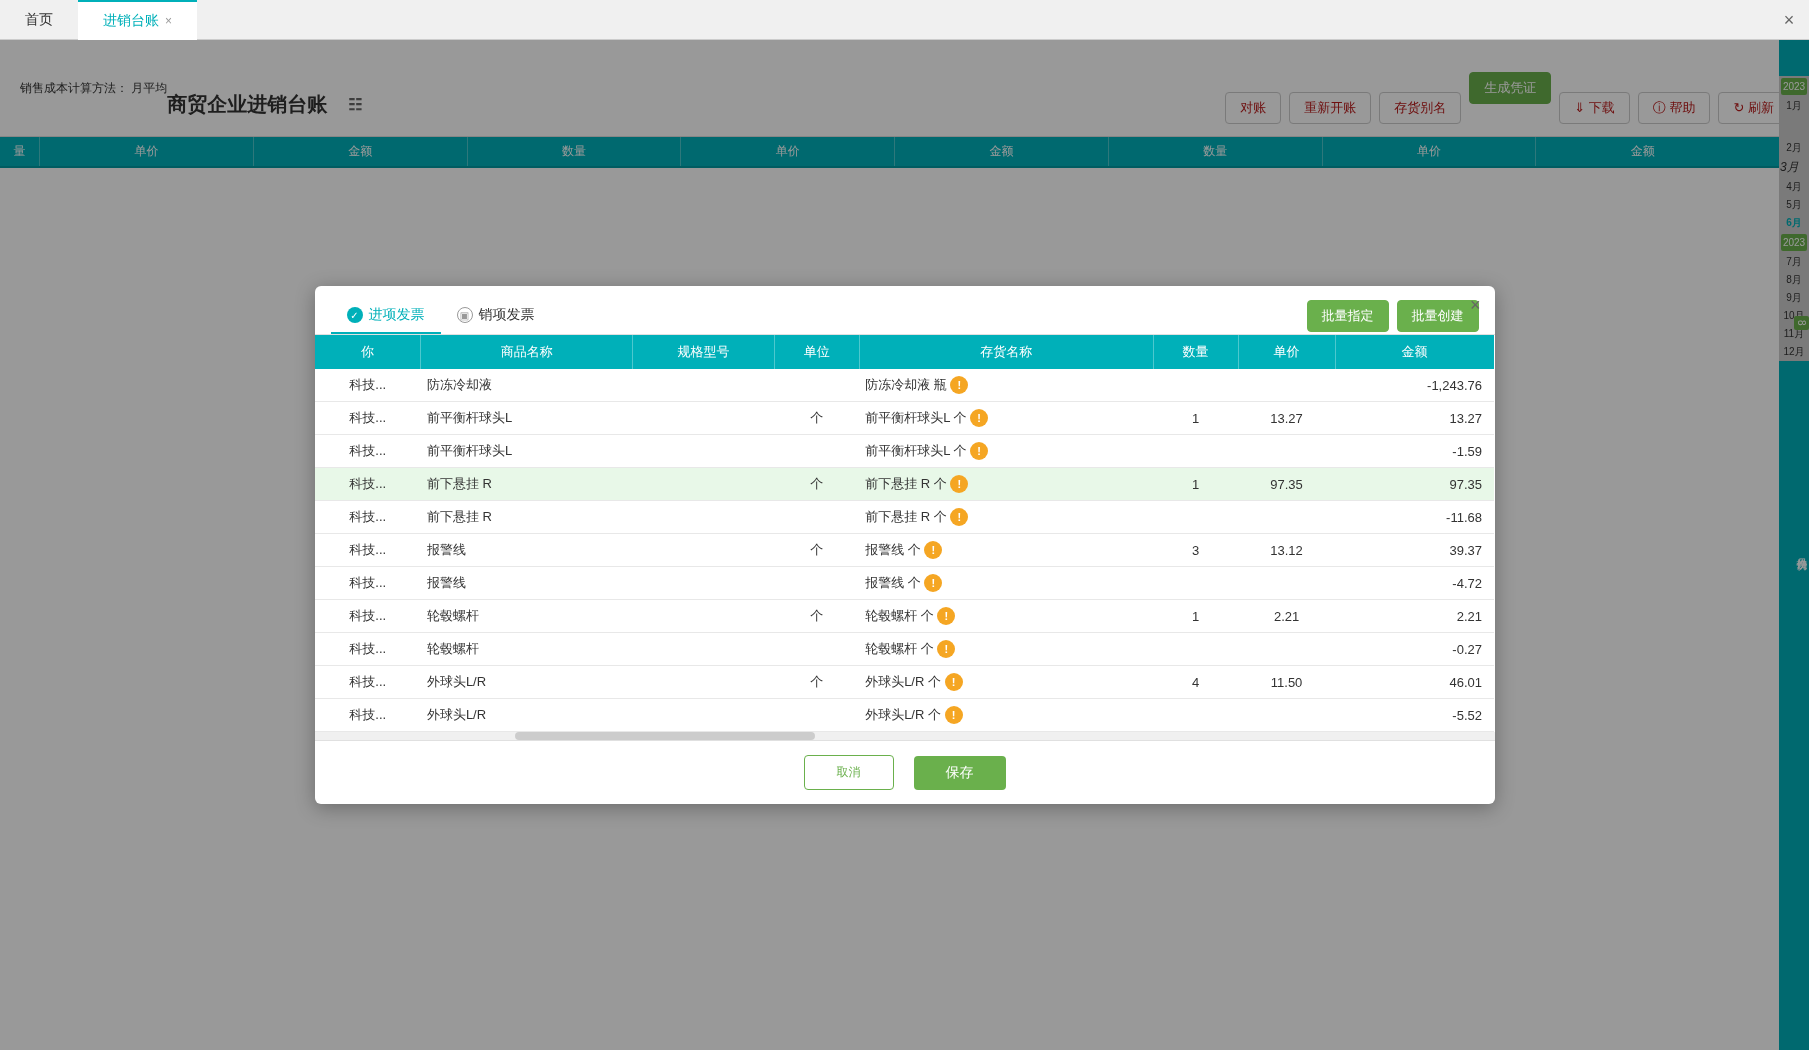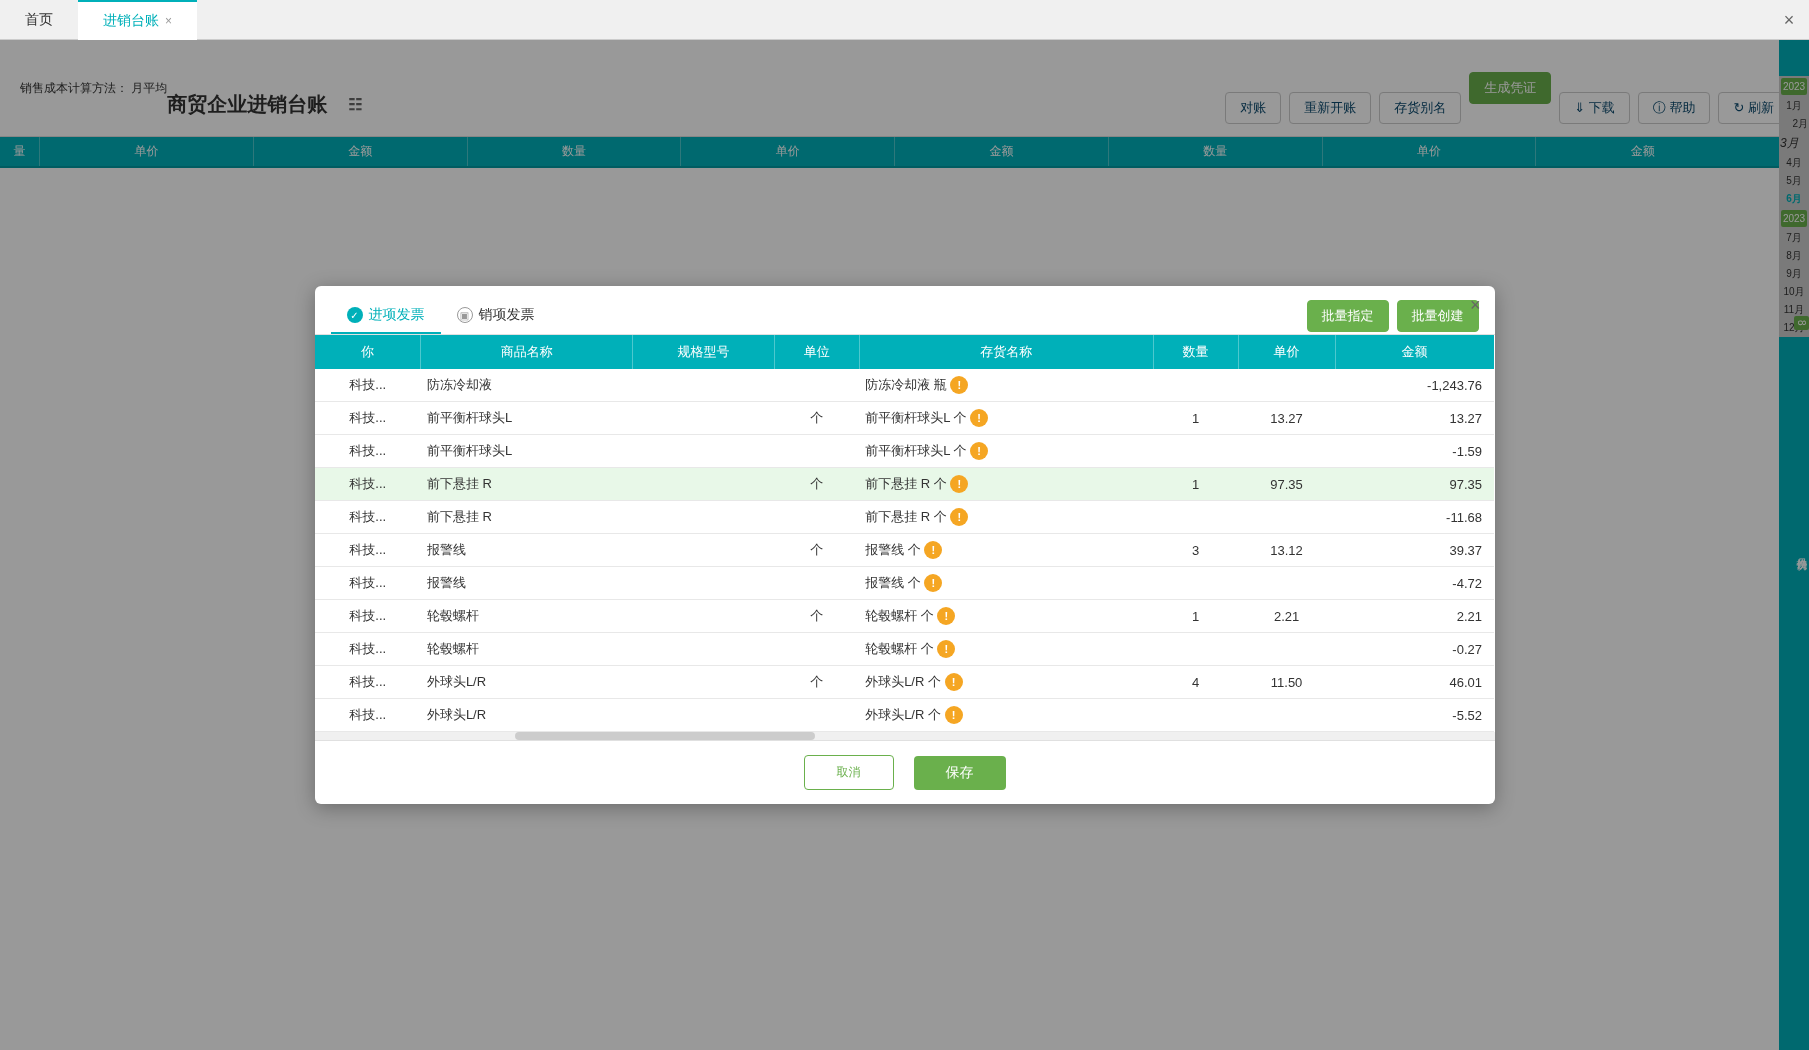--- a/index.html
+++ b/index.html
@@ -73,21 +73,21 @@
       cursor: pointer;
       border: 1px solid #ccc;
       background: #fff;
       color: #333;
     }
     .btn-primary {
       background: #6ab04c;
       color: #fff;
       border-color: #6ab04c;
     }
-    .btn-default { background: #fff; color: #0c4a6e; border: 1px solid #ccc; margin-top: 40px; }
+    .btn-default { background: #fff; color: #b91c1c; border: 1px solid #ccc; margin-top: 40px; }
 
     
     .side-panel {
       position: absolute;
       right: 0; top: 0;
       width: 30px;
       background: #00b0b9;
       height: 100%;
       display: flex; align-items: flex-start; justify-content: center;
       writing-mode: vertical-rl;
@@ -297,21 +297,21 @@
     <div style="width:30px;"></div>
   </div>
 
   <div class="side-panel">
     <div style="writing-mode:vertical-rl; font-size:11px;">月份切换</div>
   </div>
 
   <div style="position:absolute; right:0; top:36px; width:30px; background:#ccc;">
     <div style="background:#6ab04c; color:#fff; font-size:10px; text-align:center; padding:3px 1px; border-radius:2px; margin:2px;">2023</div>
     <div style="font-size:10px; text-align:center; color:#333; padding:2px 1px; cursor:pointer;">1月</div>
-    <div style="font-size:10px; text-align:right; color:#333; padding:2px 1px; cursor:pointer;">2月</div>
+    <div style="font-size:10px; text-align:center; color:#333; padding:2px 1px; cursor:pointer;margin-top:24px;">2月</div>
     <div style="font-size:12px; text-align:left; color:#333; padding:2px 1px; cursor:pointer;font-style:italic;">3月</div>
     <div style="font-size:10px; text-align:center; color:#333; padding:2px 1px; cursor:pointer;">4月</div>
     <div style="font-size:10px; text-align:center; color:#333; padding:2px 1px; cursor:pointer;">5月</div>
     <div style="font-size:10px; text-align:center; color:#00b0b9; font-weight:bold; padding:2px 1px; cursor:pointer;">6月</div>
     <div style="background:#6ab04c; color:#fff; font-size:10px; text-align:center; padding:3px 1px; border-radius:2px; margin:2px;">2023</div>
     <div style="font-size:10px; text-align:center; color:#333; padding:2px 1px; cursor:pointer;">7月</div>
     <div style="font-size:10px; text-align:center; color:#333; padding:2px 1px; cursor:pointer;">8月</div>
     <div style="font-size:10px; text-align:center; color:#333; padding:2px 1px; cursor:pointer;">9月</div>
     <div style="font-size:10px; text-align:center; color:#333; padding:2px 1px; cursor:pointer;">10月</div>
     <div style="font-size:10px; text-align:center; color:#333; padding:2px 1px; cursor:pointer;">11月</div>

